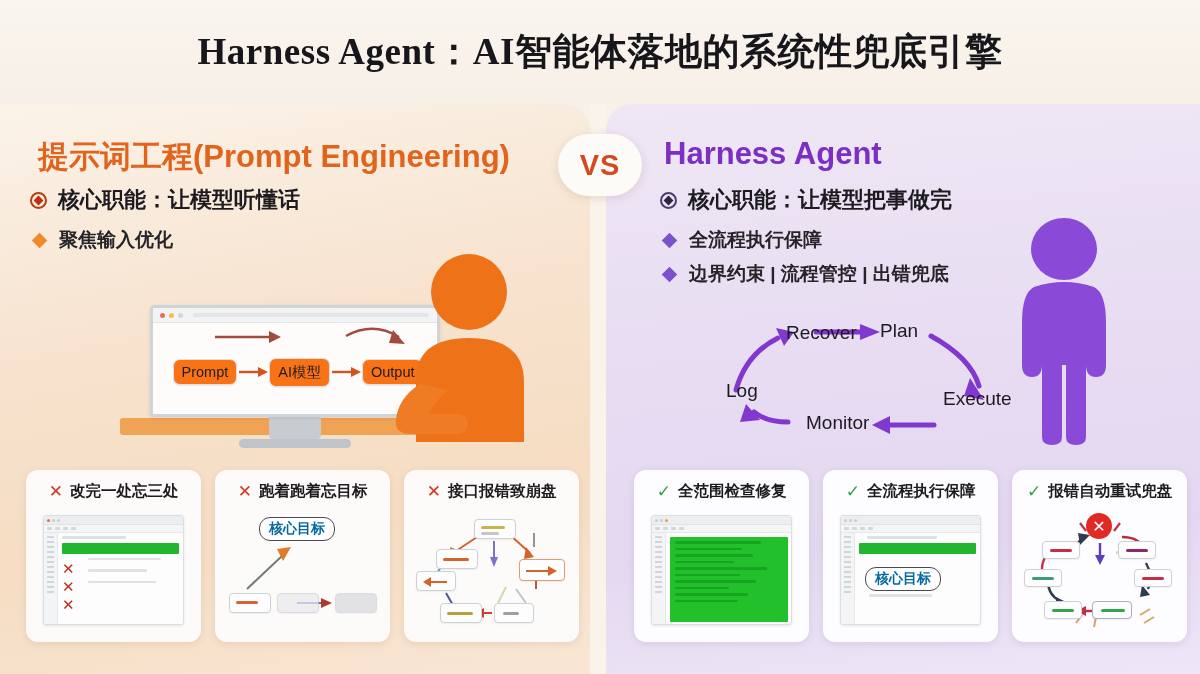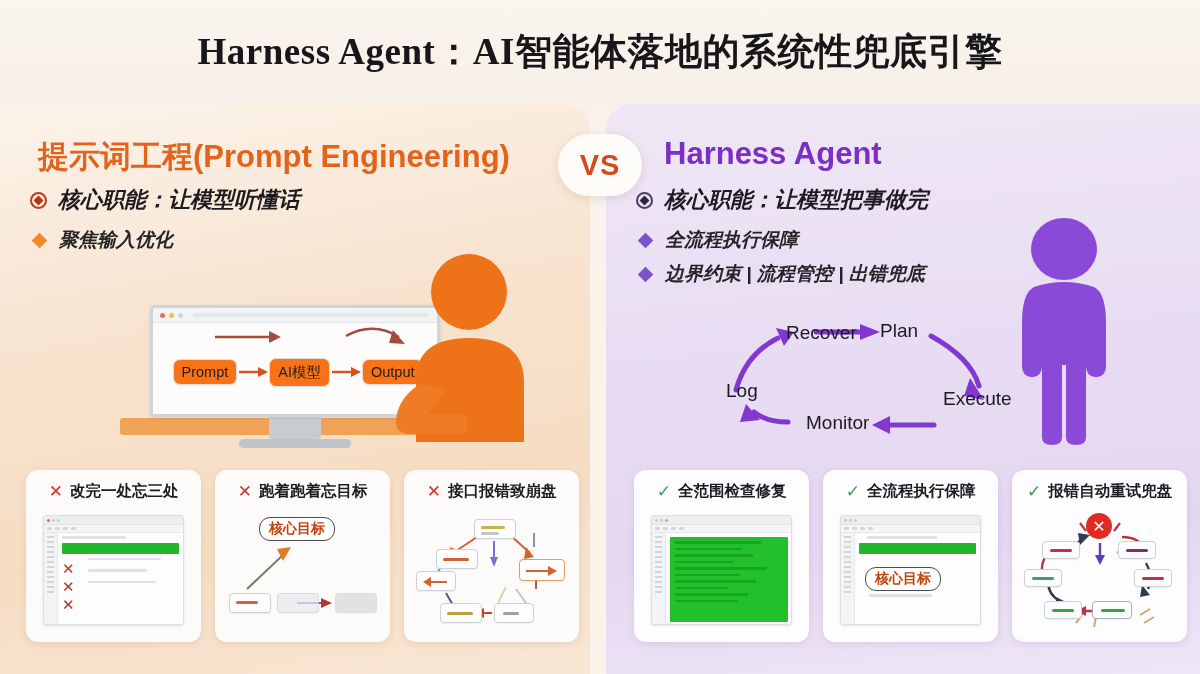--- a/index.html
+++ b/index.html
@@ -54,23 +54,23 @@
   }
 
   
   .col-head {
     position: absolute; font-size: 31px; font-weight: bold; white-space: nowrap;
   }
   .head-left { left: 38px; top: 136px; color: #e2641c; }
   .head-right { left: 664px; top: 136px; color: #7b2fc4; }
 
   
-  .bullets { position: absolute; font-style: italic; }
+  .bullets { position: absolute; }
   .bl-left { left: 30px; top: 185px; width: 520px; }
-  .bl-right { left: 636px; top: 185px; width: 480px; }
+  .bl-right { left: 660px; top: 185px; width: 480px; }
 
   .main-bullet { display: flex; align-items: center; margin-bottom: 12px; }
   .sub-bullet  { display: flex; align-items: center; margin-bottom: 8px; }
 
   .mk-ring {
     width: 17px; height: 17px; border-radius: 50%;
     display: inline-flex; align-items: center; justify-content: center;
     margin-right: 11px; flex: none;
   }
   .mk-ring.o { border: 2px solid #b33f14; }
@@ -165,21 +165,21 @@
   .mw-main { flex: 1; position: relative; padding: 3px 4px; }
   .mw-row { height: 2.5px; background: #dfe2e5; border-radius: 1px; margin-bottom: 4px; }
   .mw-green { background: #22b52e; height: 11px; border-radius: 1px; margin: 2px 0 4px; }
   .mw-greenblock { position: absolute; left: 4px; top: 4px; right: 3px; bottom: 4px;
                    background: #22c02b; border-radius: 1px; padding: 4px 5px; }
   .mw-gline { height: 2.5px; background: #17a521; border-radius: 1px; margin-bottom: 4px; }
   .mw-x { position: absolute; color: #c42a1f; font-size: 15px; font-weight: bold; line-height: 1; }
 
   .goal-pill {
     background: #fff; border: 1.7px solid #4b4952; border-radius: 11px;
-    font-size: 14px; font-weight: bold; color: #c2410c; padding: 2px 9px;
+    font-size: 14px; font-weight: bold; color: #0369a1; padding: 2px 9px;
     white-space: nowrap; position: absolute;
   }
 
   .bx { position: absolute; background: #fdfdfd; border: 1.2px solid #cdd1d6;
         border-radius: 4px; box-shadow: 0 1px 2px rgba(0,0,0,.06); }
   .bxline { position: absolute; height: 2.5px; border-radius: 2px; }
   .err-dot {
     position: absolute; width: 26px; height: 26px; border-radius: 50%;
     background: #e02a24; color: #fff; font-size: 16px; font-weight: bold;
     display: flex; align-items: center; justify-content: center;

